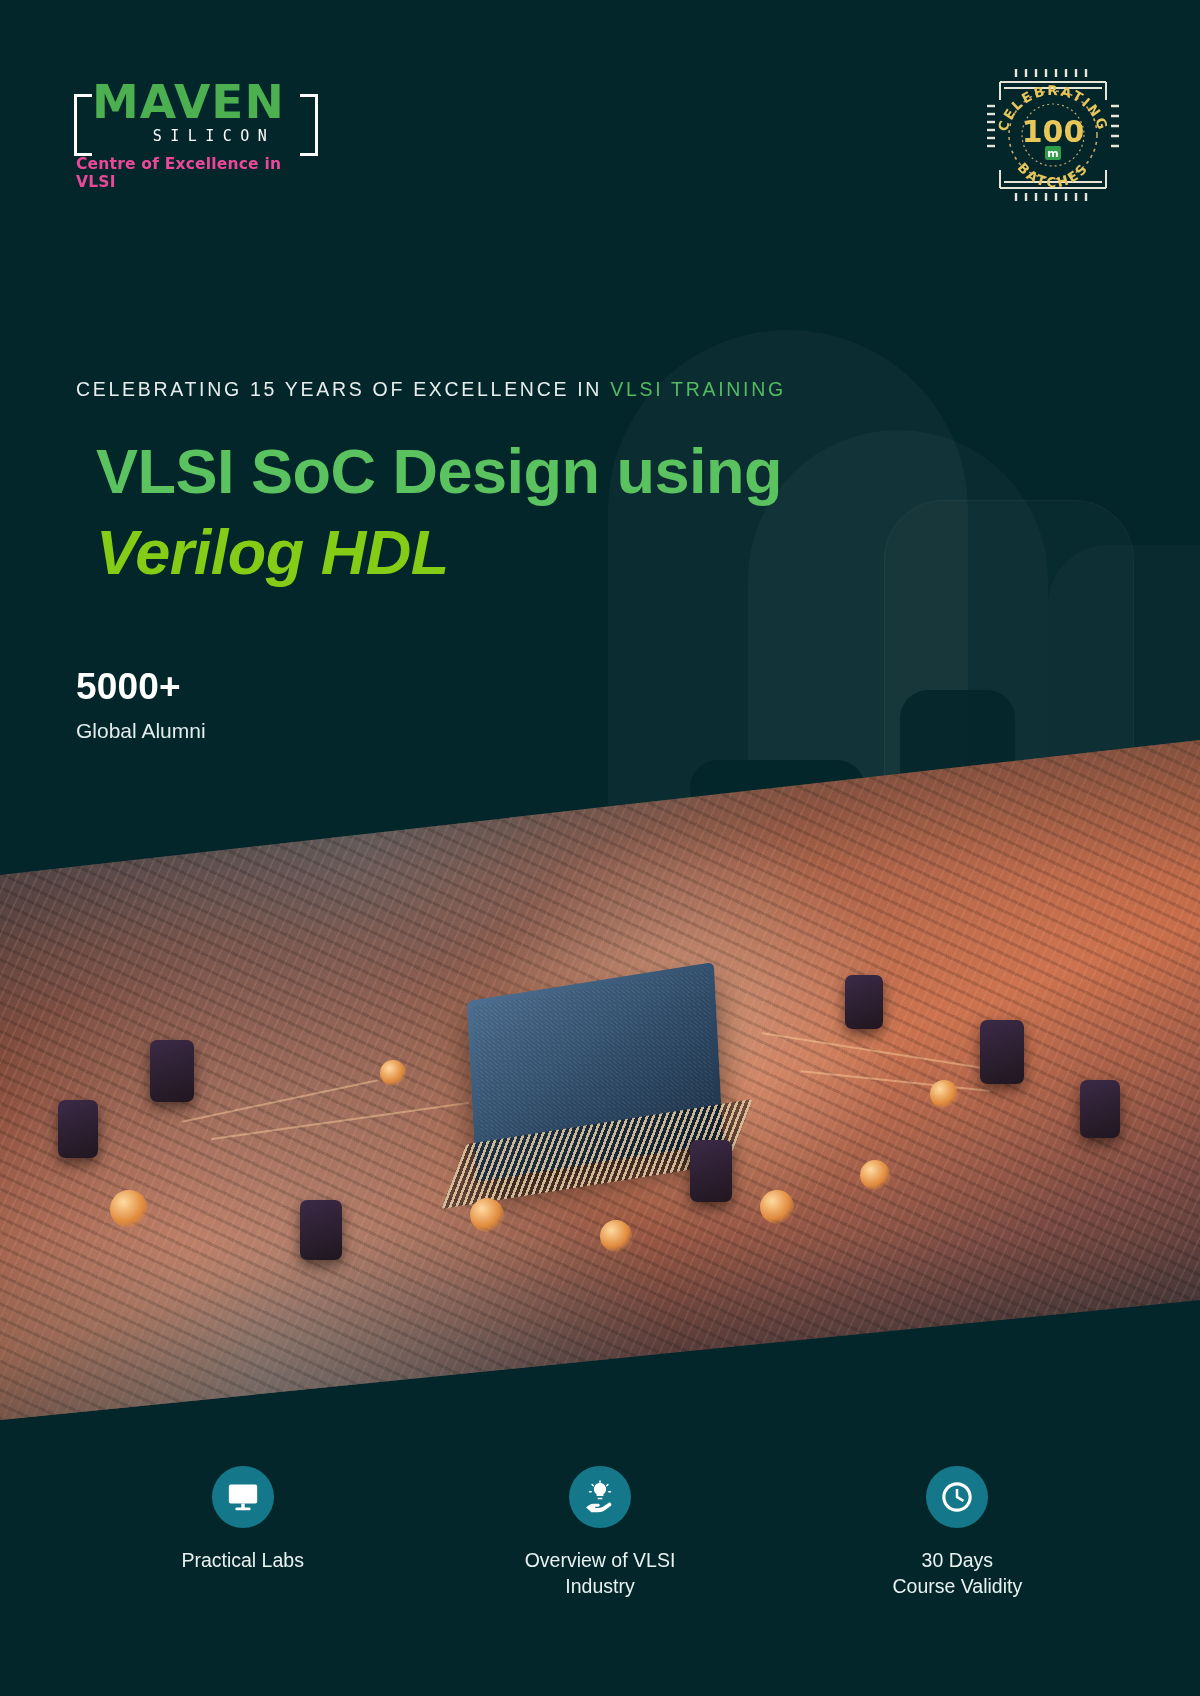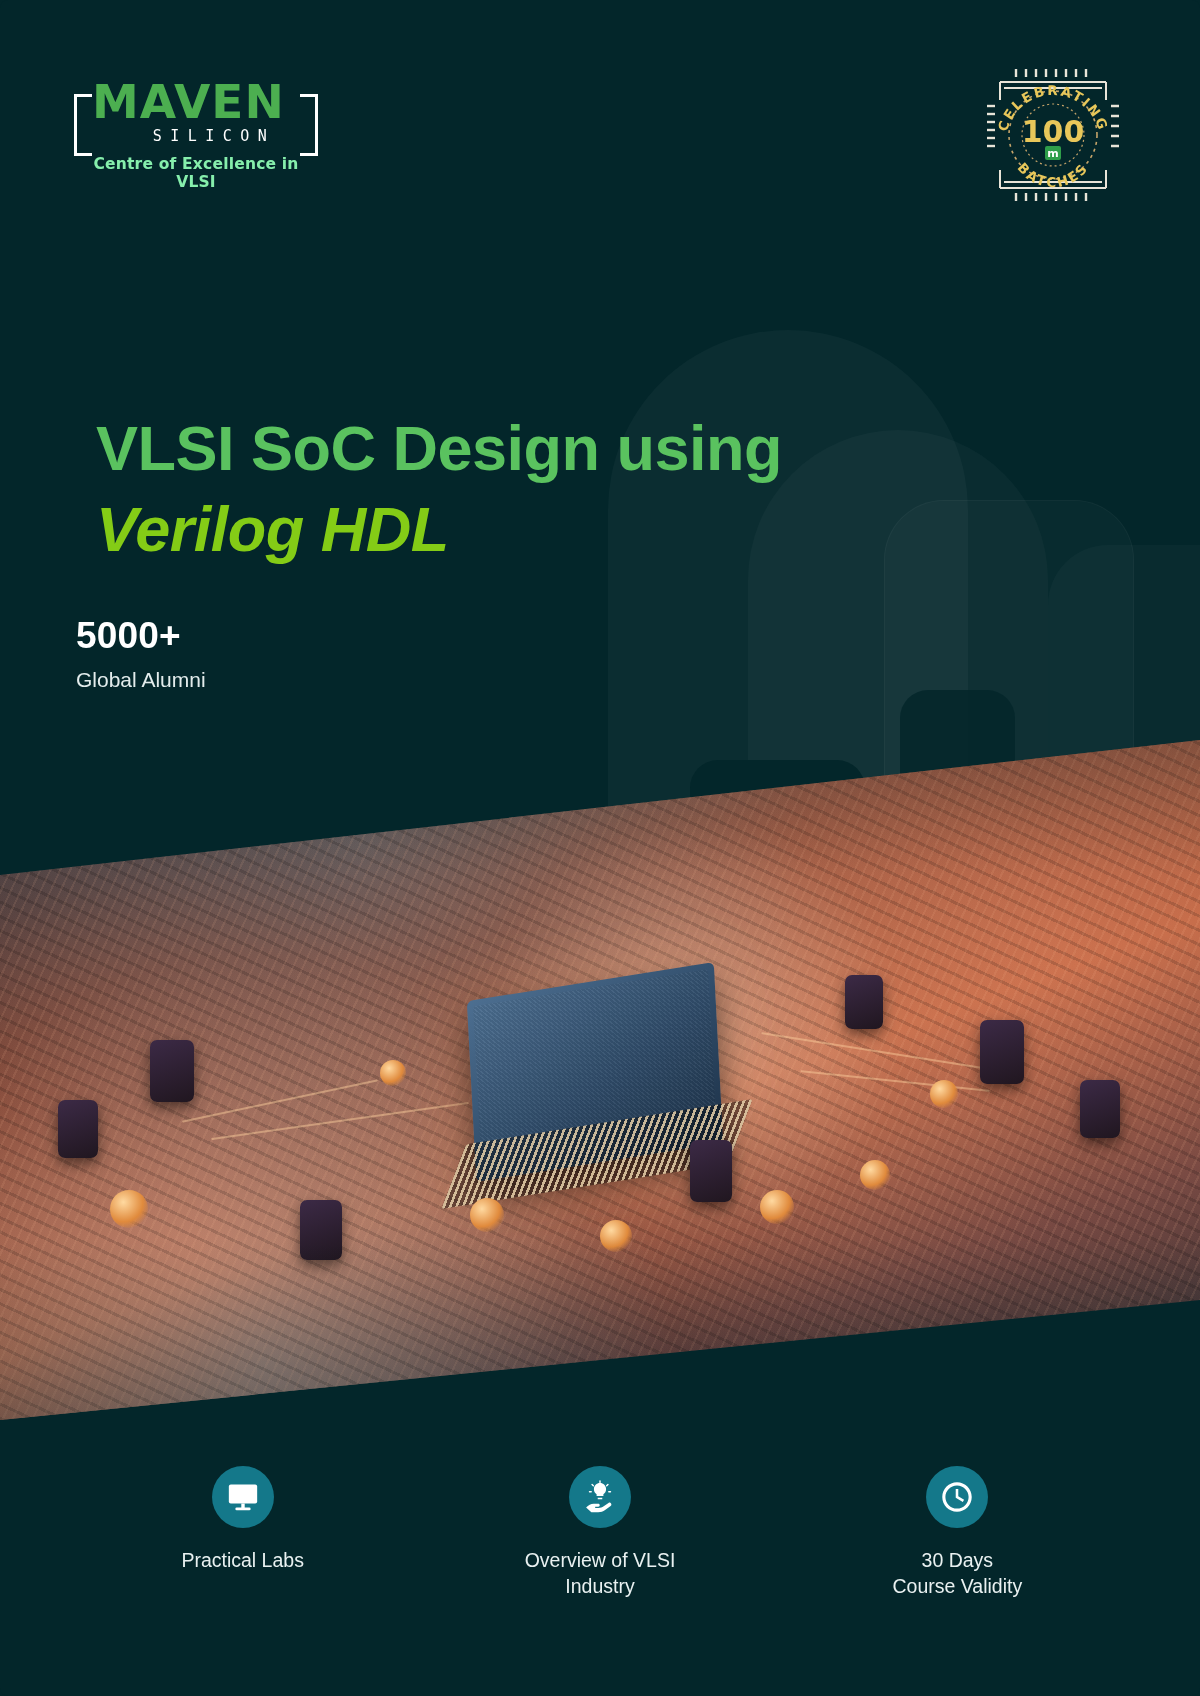--- a/index.html
+++ b/index.html
@@ -75,22 +75,22 @@
     letter-spacing: 8.5px;
     color: #ffffff;
     text-align: center;
     margin-top: 2px;
     padding-left: 36px;
   }
   .logo-tag {
     font-family: "DejaVu Sans", sans-serif;
     font-size: 15.5px;
     font-weight: 700;
-    color: #86efac;
-    text-align: center;
+    color: #ec4899;
+    text-align: left;
     margin-top: 10px;
     letter-spacing: 0.2px;
   }
 
   .badge { position: absolute; right: 72px; top: 60px; width: 150px; height: 150px; }
 
   
   .hero { position: absolute; left: 76px; top: 378px; width: 820px; z-index: 4; }
 
   .kicker {
@@ -113,21 +113,21 @@
   .title-line.white { color: #84cc16; font-style: italic; }
 
   .mode {
     margin-top: 36px;
     font-size: 23px;
     color: #e3ecec;
     font-weight: 400;
     letter-spacing: 0.3px;
   }
 
-  .stats { margin-top: 48px; display: flex; align-items: flex-end; }
+  .stats { margin-top: 76px; display: flex; align-items: flex-end; }
   .stat { padding-right: 58px; }
   .stat + .stat { padding-left: 45px; border-left: 2px solid #4f9d52; }
   .stat-value {
     font-size: 37px;
     font-weight: 700;
     color: #ffffff;
     line-height: 1.05;
     letter-spacing: 0.2px;
   }
   .stat-label {
@@ -332,20 +332,23 @@
         <text x="75" y="82" text-anchor="middle" font-family="DejaVu Sans, sans-serif" font-size="30" font-weight="700" fill="#e8c75a">100</text>
         <rect x="67" y="86" width="16" height="14" rx="2" fill="#2e9e4a"></rect>
         <text x="75" y="97" text-anchor="middle" font-family="DejaVu Sans, sans-serif" font-size="11" font-weight="700" fill="#ffffff">m</text>
       </svg>
     </div>
 
   </div>
 
   <div class="hero">
 
+    <div class="kicker">
+      <span>CELEBRATING 15 YEARS OF EXCELLENCE IN </span><span class="accent">VLSI TRAINING</span>
+    </div>
 
     <div class="title">
       <div class="title-line green">VLSI SoC Design using</div>
       <div class="title-line white">Verilog HDL</div>
     </div>
 
 
     <div class="stats">
       <div class="stat">
         <div class="stat-value">5000+</div>

